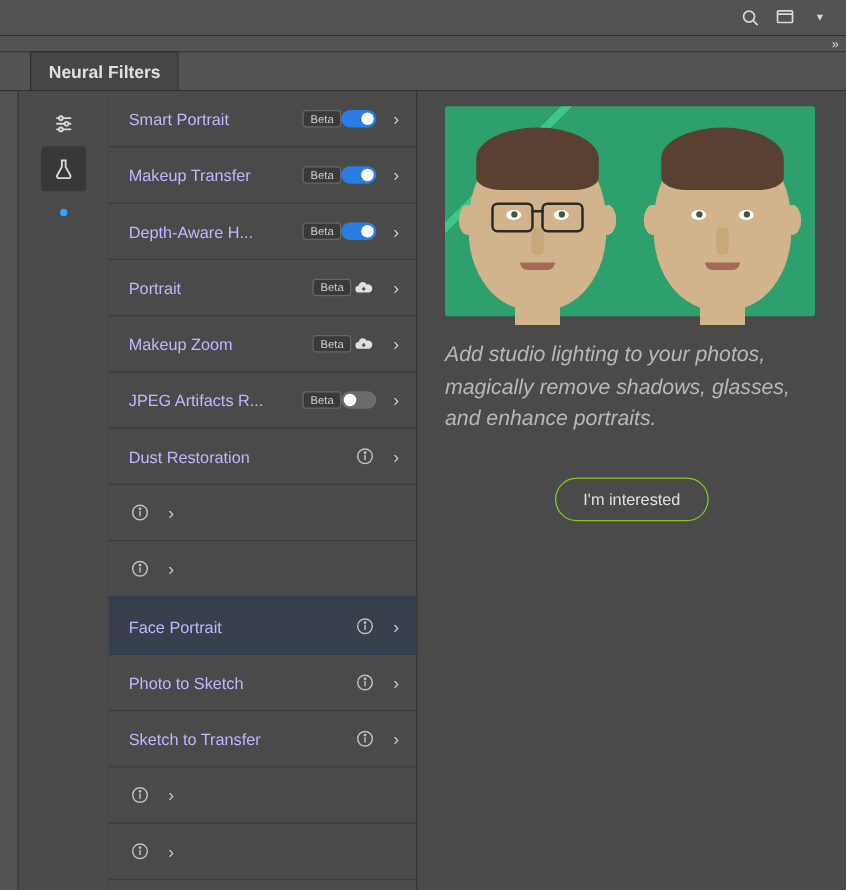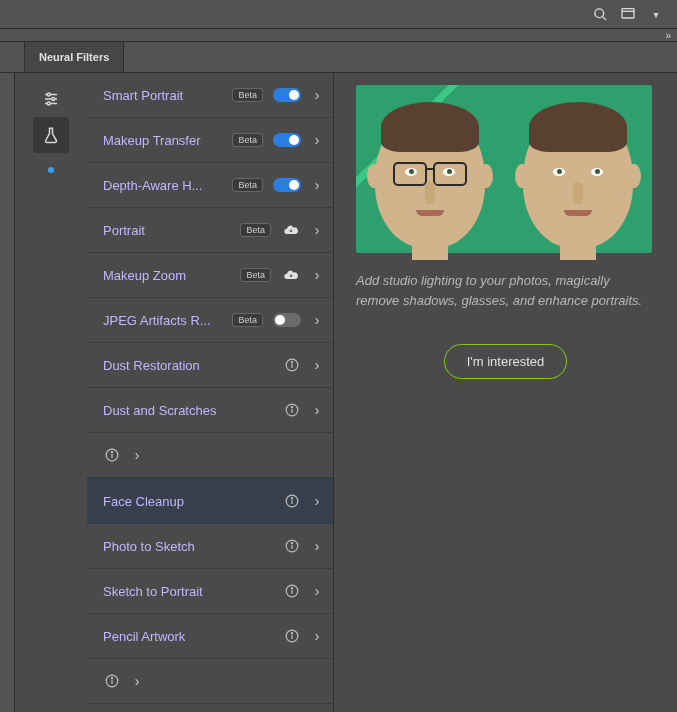--- a/index.html
+++ b/index.html
@@ -1,32 +1,32 @@
 <!DOCTYPE html>
 <html><head>
 <meta charset="utf-8">
 <style>
 html,body{margin:0;padding:0;width:677px;height:712px;background:#535353;font-family:"Segoe UI",Arial,sans-serif;color:#d0d0d0;overflow:hidden}
 .topbar{height:28px;background:#535353;display:flex;align-items:center;justify-content:flex-end;gap:10px;padding-right:12px;border-bottom:1px solid #2f2f2f}
 .topbar .ic{width:18px;height:18px;display:flex;align-items:center;justify-content:center;color:#d8d8d8}
 .expand-row{height:12px;background:#535353;border-bottom:1px solid #2f2f2f;display:flex;justify-content:flex-end;padding-right:6px;align-items:center}
 .expand-row .chev{font-size:10px;color:#d8d8d8}
 .tabbar{height:30px;background:#535353;display:flex;align-items:flex-end;padding-left:24px;border-bottom:1px solid #2f2f2f}
-.tab{height:30px;padding:0 14px;background:#464646;border:1px solid #2f2f2f;border-bottom:none;border-radius:2px 2px 0 0;display:flex;align-items:center;font-size:11px;font-weight:600;color:#e0e0e0}
+.tab{height:30px;padding:0 14px;background:#464646;border:1px solid #2f2f2f;border-bottom:none;border-radius:2px 2px 0 0;display:flex;align-items:center;font-size:14px;font-weight:600;color:#e0e0e0}
 .content{display:flex;height:calc(712px - 28px - 12px - 30px);background:#4a4a4a}
 .farleft{width:14px;background:#535353;border-right:1px solid #2f2f2f}
 .iconcol{width:72px;background:#4a4a4a;display:flex;flex-direction:column;align-items:center;padding-top:8px;gap:0}
 .iconcol .ib{width:36px;height:36px;display:flex;align-items:center;justify-content:center;border-radius:3px;color:#d8d8d8}
 .iconcol .ib.sel{background:#383838}
 .iconcol .dot{width:6px;height:6px;background:#34a0ff;border-radius:50%;margin-top:14px}
 .listcol{width:246px;background:#4a4a4a;border-right:1px solid #2f2f2f}
 .row{height:44px;display:flex;align-items:center;padding-left:16px;padding-right:10px;border-bottom:1px solid #3b3b3b;cursor:pointer}
 .row .lbl{flex:1;font-size:13px;color:#c4b5fd;white-space:nowrap;overflow:hidden;text-overflow:ellipsis}
 .row.selected{background:#38404d;border:1px solid #2b3b58;border-left:none;border-right:none}
-.beta{font-size:9px;color:#d0d0d0;background:#3a3a3a;border:1px solid #666;border-radius:3px;padding:1px 5px;margin-right:10px}
+.beta{font-size:9px;color:#d0d0d0;background:#3a3a3a;border:1px solid #666;border-radius:3px;padding:1px 5px;margin-right:0}
 .tog{width:28px;height:14px;border-radius:8px;position:relative;margin-right:10px}
 .tog.on{background:#2a7de1}
 .tog.off{background:#6b6b6b}
 .tog .knob{width:10px;height:10px;background:#fff;border-radius:50%;position:absolute;top:2px}
 .tog.on .knob{right:2px}
 .tog.off .knob{left:2px}
 .cloud{width:20px;display:flex;align-items:center;justify-content:center;margin-right:10px;color:#e0e0e0}
 .info{width:18px;display:flex;align-items:center;justify-content:center;margin-right:10px;color:#c0c0c0}
 .chevr{color:#cfcfcf;font-size:14px;width:12px;text-align:center}
 .detail{flex:1;padding:12px 22px;background:#4a4a4a;overflow:hidden}
@@ -39,21 +39,21 @@
 .eye{position:absolute;width:12px;height:8px;background:#fff;border-radius:50%;top:60px}
 .eye.l{left:30px}.eye.r{right:30px}
 .pupil{width:5px;height:5px;background:#3a5a3a;border-radius:50%;margin:1px auto}
 .glasses{position:absolute;top:54px;left:18px;right:18px;height:22px}
 .glasses .lens{position:absolute;width:30px;height:20px;border:2px solid #2a2a2a;border-radius:5px;top:0}
 .glasses .lens.l{left:0}.glasses .lens.r{right:0}
 .glasses .bridge{position:absolute;left:32px;right:32px;height:2px;background:#2a2a2a;top:6px}
 .nose{position:absolute;top:74px;left:50%;width:10px;height:22px;background:#c8a878;border-radius:4px;transform:translateX(-50%)}
 .mouth{position:absolute;top:102px;left:50%;width:28px;height:6px;background:#a86858;border-radius:0 0 10px 10px;transform:translateX(-50%)}
 .neck{position:absolute;bottom:-12px;left:50%;width:36px;height:24px;background:#d2b48c;transform:translateX(-50%)}
-.desc{margin-top:18px;font-size:13px;font-style:italic;color:#b8b8b8;line-height:1.5}
+.desc{margin-top:18px;font-size:17px;font-style:italic;color:#b8b8b8;line-height:1.5}
 .cta-wrap{display:flex;justify-content:center;margin-top:34px}
 .cta{border:1px solid #84cc16;background:transparent;color:#e0e0e0;font-size:13px;padding:9px 22px;border-radius:20px;cursor:pointer}
 svg{display:block}
 </style>
 </head>
 <body>
 
 <div class="topbar">
   <span class="ic">
     <svg width="15" height="15" viewBox="0 0 24 24" fill="none" stroke="currentColor" stroke-width="2.2">
@@ -162,42 +162,41 @@
         <span class="info">
           <svg width="14" height="14" viewBox="0 0 24 24" fill="none" stroke="currentColor" stroke-width="2">
             <circle cx="12" cy="12" r="10"></circle>
             <line x1="12" y1="10" x2="12" y2="17"></line>
             <circle cx="12" cy="7" r="1" fill="currentColor"></circle>
           </svg>
         </span>
         <span class="chevr">›</span>
       </div>
       <div class="row">
-        <span class="lbl">Dust and Scratches</span>
         <span class="info">
           <svg width="14" height="14" viewBox="0 0 24 24" fill="none" stroke="currentColor" stroke-width="2">
             <circle cx="12" cy="12" r="10"></circle>
             <line x1="12" y1="10" x2="12" y2="17"></line>
             <circle cx="12" cy="7" r="1" fill="currentColor"></circle>
           </svg>
         </span>
         <span class="chevr">›</span>
       </div>
       <div class="row">
         <span class="info">
           <svg width="14" height="14" viewBox="0 0 24 24" fill="none" stroke="currentColor" stroke-width="2">
             <circle cx="12" cy="12" r="10"></circle>
             <line x1="12" y1="10" x2="12" y2="17"></line>
             <circle cx="12" cy="7" r="1" fill="currentColor"></circle>
           </svg>
         </span>
         <span class="chevr">›</span>
       </div>
       <div class="row selected">
-        <span class="lbl">Face Cleanup</span>
+        <span class="lbl">Face Portrait</span>
         <span class="info">
           <svg width="14" height="14" viewBox="0 0 24 24" fill="none" stroke="currentColor" stroke-width="2">
             <circle cx="12" cy="12" r="10"></circle>
             <line x1="12" y1="10" x2="12" y2="17"></line>
             <circle cx="12" cy="7" r="1" fill="currentColor"></circle>
           </svg>
         </span>
         <span class="chevr">›</span>
       </div>
       <div class="row">
@@ -205,32 +204,31 @@
         <span class="info">
           <svg width="14" height="14" viewBox="0 0 24 24" fill="none" stroke="currentColor" stroke-width="2">
             <circle cx="12" cy="12" r="10"></circle>
             <line x1="12" y1="10" x2="12" y2="17"></line>
             <circle cx="12" cy="7" r="1" fill="currentColor"></circle>
           </svg>
         </span>
         <span class="chevr">›</span>
       </div>
       <div class="row">
-        <span class="lbl">Sketch to Portrait</span>
-        <span class="info">
-          <svg width="14" height="14" viewBox="0 0 24 24" fill="none" stroke="currentColor" stroke-width="2">
-            <circle cx="12" cy="12" r="10"></circle>
-            <line x1="12" y1="10" x2="12" y2="17"></line>
-            <circle cx="12" cy="7" r="1" fill="currentColor"></circle>
-          </svg>
-        </span>
-        <span class="chevr">›</span>
-      </div>
-      <div class="row">
-        <span class="lbl">Pencil Artwork</span>
+        <span class="lbl">Sketch to Transfer</span>
+        <span class="info">
+          <svg width="14" height="14" viewBox="0 0 24 24" fill="none" stroke="currentColor" stroke-width="2">
+            <circle cx="12" cy="12" r="10"></circle>
+            <line x1="12" y1="10" x2="12" y2="17"></line>
+            <circle cx="12" cy="7" r="1" fill="currentColor"></circle>
+          </svg>
+        </span>
+        <span class="chevr">›</span>
+      </div>
+      <div class="row">
         <span class="info">
           <svg width="14" height="14" viewBox="0 0 24 24" fill="none" stroke="currentColor" stroke-width="2">
             <circle cx="12" cy="12" r="10"></circle>
             <line x1="12" y1="10" x2="12" y2="17"></line>
             <circle cx="12" cy="7" r="1" fill="currentColor"></circle>
           </svg>
         </span>
         <span class="chevr">›</span>
       </div>
       <div class="row">

